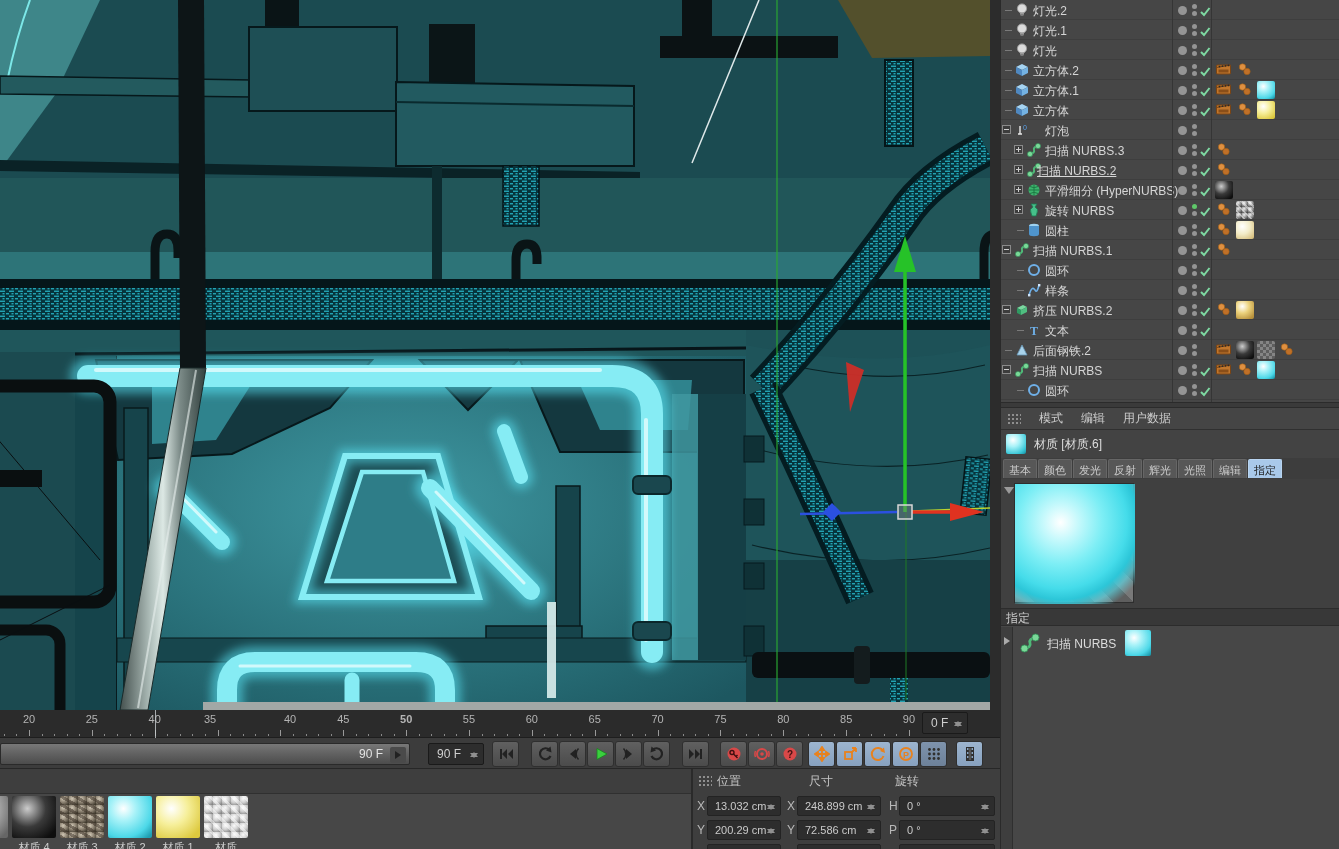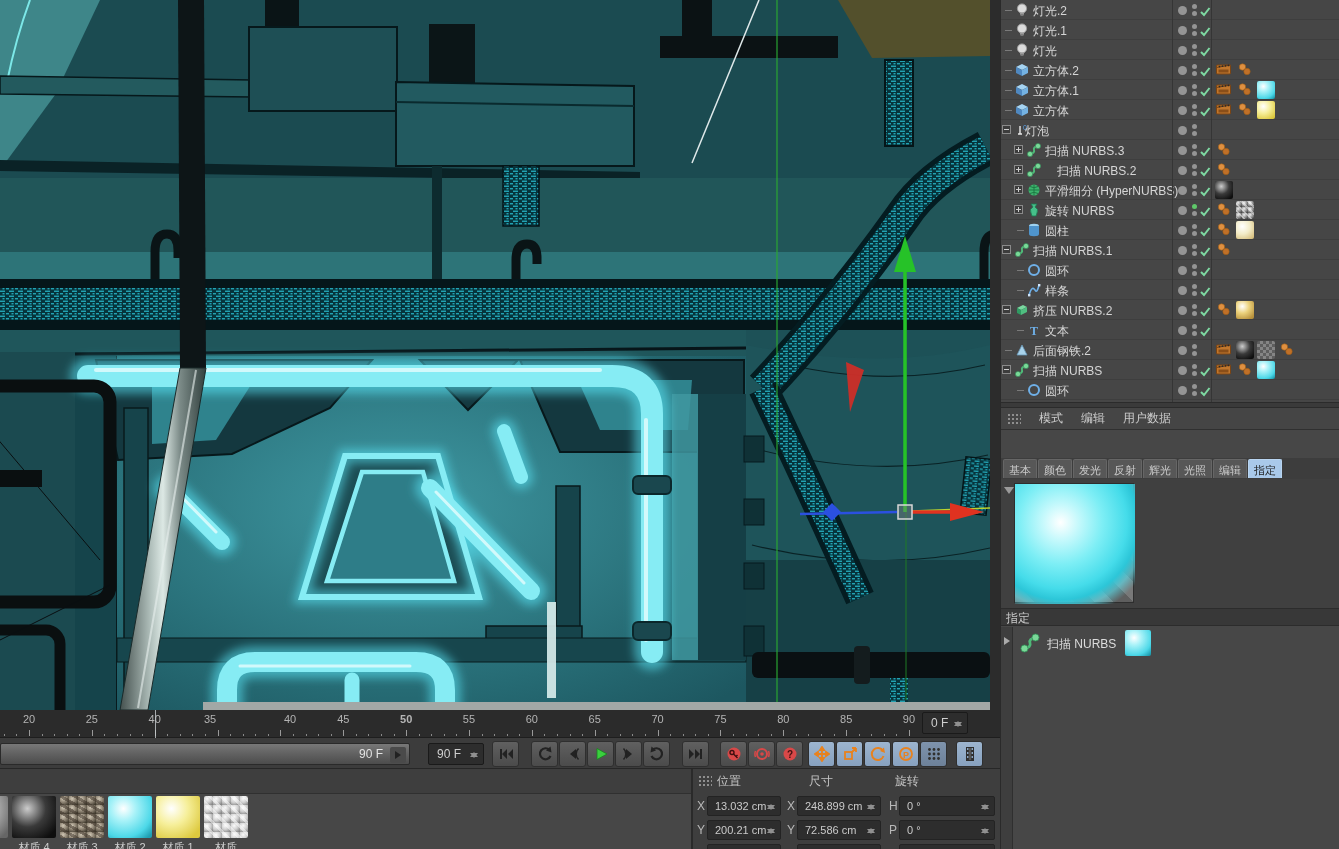--- a/index.html
+++ b/index.html
@@ -496,21 +496,21 @@
         <div class="coordHead" style="left: 24px;">位置</div>
         <div class="coordHead" style="left: 116px;">尺寸</div>
         <div class="coordHead" style="left: 202px;">旋转</div>
         <div class="coordLabel" style="left: 4px; top: 27px;">X</div>
         <div class="coordField" style="left: 14px; top: 27px; width: 74px;"><span>13.032 cm</span><span class="spinArrows" style="top:2px;"></span></div>
         <div class="coordLabel" style="left: 94px; top: 27px;">X</div>
         <div class="coordField" style="left: 104px; top: 27px; width: 84px;"><span>248.899 cm</span><span class="spinArrows" style="top:2px;"></span></div>
         <div class="coordLabel" style="left: 196px; top: 27px;">H</div>
         <div class="coordField" style="left: 206px; top: 27px; width: 96px;"><span>0 °</span><span class="spinArrows" style="top:2px;"></span></div>
         <div class="coordLabel" style="left: 4px; top: 51px;">Y</div>
-        <div class="coordField" style="left: 14px; top: 51px; width: 74px;"><span>200.21 cm</span><span class="spinArrows" style="top:2px;"></span></div>
+        <div class="coordField" style="left: 14px; top: 51px; width: 74px;"><span>200.29 cm</span><span class="spinArrows" style="top:2px;"></span></div>
         <div class="coordLabel" style="left: 94px; top: 51px;">Y</div>
         <div class="coordField" style="left: 104px; top: 51px; width: 84px;"><span>72.586 cm</span><span class="spinArrows" style="top:2px;"></span></div>
         <div class="coordLabel" style="left: 196px; top: 51px;">P</div>
         <div class="coordField" style="left: 206px; top: 51px; width: 96px;"><span>0 °</span><span class="spinArrows" style="top:2px;"></span></div>
         <div class="coordLabel" style="left: 4px; top: 75px;"></div>
         <div class="coordField" style="left: 14px; top: 75px; width: 74px;"><span></span><span class="spinArrows" style="top:2px;"></span></div>
         <div class="coordLabel" style="left: 94px; top: 75px;"></div>
         <div class="coordField" style="left: 104px; top: 75px; width: 84px;"><span></span><span class="spinArrows" style="top:2px;"></span></div>
         <div class="coordLabel" style="left: 196px; top: 75px;"></div>
         <div class="coordField" style="left: 206px; top: 75px; width: 96px;"><span></span><span class="spinArrows" style="top:2px;"></span></div>
@@ -650,21 +650,21 @@
                 <circle cx="10.5" cy="10.5" r="3.2" fill="#c07028" stroke="#9a5a14" stroke-width=".6"></circle>
               </svg></span>
             <span class="tagIcon" style="left: 256px; background: radial-gradient(circle at 35% 30%, rgb(255, 255, 255), rgb(246, 239, 154) 40%, rgb(221, 201, 62) 85%) 0% 0% / 100% 100%, repeating-conic-gradient(rgb(133, 133, 133) 0%, rgb(133, 133, 133) 25%, rgb(94, 94, 94) 0%, rgb(94, 94, 94) 50%) 0% 0% / 6px 6px; border-radius: 2px;"></span>
           </div>
           <div class="omRow" style="top: 120px;">
             <div class="expandBox" style="left: 1px;"></div>
             <span class="abs" style="left: 13px; top: 2px;"><svg width="16" height="16" viewBox="0 0 16 16">
                 <path d="M6,4 v8 M4,12 h4" stroke="#e8e8e8" stroke-width="1.4" fill="none"></path>
                 <text x="9" y="8" font-size="7" fill="#5aa0e8" font-family="Liberation Sans,sans-serif">0</text>
               </svg></span>
-            <span class="omLabel" style="left: 24px; text-align: center;">灯泡</span>
+            <span class="omLabel" style="left: 44px; text-align: center;">灯泡</span>
             <div class="bigDot" style="left: 177px;"></div>
             <div class="smDot" style="left: 191px; top: 4px;"></div>
             <div class="smDot" style="left: 191px; top: 11px;"></div>
           </div>
           <div class="omRow" style="top: 140px;">
             <div class="expandBox closed" style="left: 13px;"></div>
             <span class="abs" style="left: 25px; top: 2px;"><svg width="16" height="16" viewBox="0 0 16 16">
                 <path d="M4,12 Q9,11 8,8 Q7,5 12,4" stroke="#50b878" stroke-width="2" fill="none"></path>
                 <circle cx="4" cy="12" r="2.6" fill="#7ad898" stroke="#2e8a54" stroke-width=".6"></circle>
                 <circle cx="12" cy="4" r="2.6" fill="#7ad898" stroke="#2e8a54" stroke-width=".6"></circle>
@@ -681,21 +681,21 @@
                 <circle cx="10.5" cy="10.5" r="3.2" fill="#c07028" stroke="#9a5a14" stroke-width=".6"></circle>
               </svg></span>
           </div>
           <div class="omRow" style="top: 160px;">
             <div class="expandBox closed" style="left: 13px;"></div>
             <span class="abs" style="left: 25px; top: 2px;"><svg width="16" height="16" viewBox="0 0 16 16">
                 <path d="M4,12 Q9,11 8,8 Q7,5 12,4" stroke="#50b878" stroke-width="2" fill="none"></path>
                 <circle cx="4" cy="12" r="2.6" fill="#7ad898" stroke="#2e8a54" stroke-width=".6"></circle>
                 <circle cx="12" cy="4" r="2.6" fill="#7ad898" stroke="#2e8a54" stroke-width=".6"></circle>
               </svg></span>
-            <span class="omLabel" style="left: 56px;">扫描 NURBS.2</span>
+            <span class="omLabel" style="left: 36px; text-decoration: underline;">扫描 NURBS.2</span>
             <div class="bigDot" style="left: 177px;"></div>
             <div class="smDot" style="left: 191px; top: 4px;"></div>
             <div class="smDot" style="left: 191px; top: 11px;"></div>
             <span class="abs" style="left: 198px; top: 4px;"><svg width="12" height="12" viewBox="0 0 12 12">
                 <path d="M2,6 l3,3 5.5,-7" stroke="#7ed9a2" stroke-width="2" fill="none"></path>
               </svg></span>
             <span class="tagIcon" style="left: 214px;"><svg width="17" height="16" viewBox="0 0 16 16">
                 <circle cx="6" cy="6" r="3.2" fill="#e09040" stroke="#9a5a14" stroke-width=".6"></circle>
                 <circle cx="10.5" cy="10.5" r="3.2" fill="#c07028" stroke="#9a5a14" stroke-width=".6"></circle>
               </svg></span>
@@ -903,20 +903,26 @@
       <div class="omSep" style="left:171px;"></div>
       <div class="omSep" style="left:210px;"></div>
     </div>
     <div id="omDivider"></div>
     <div id="amMenu">
       <span class="grip"></span>
     <span>模式</span>
         <span>编辑</span>
         <span>用户数据</span>
       </div>
+    <div id="matHeader">
+      <span class="sphere" style="display:inline-block;width:20px;height:20px;margin-left:5px;
+        background:radial-gradient(circle at 35% 30%,#ffffff,#a8f2f8 35%,#3cc8d8 75%,#1a98aa 95%),repeating-conic-gradient(#888 0% 25%,#666 0% 50%);
+        background-size:100% 100%, 10px 10px;"></span>
+      <span class="title">材质 [材质.6]</span>
+    </div>
     <div id="tabStrip">
         <span class="tab">基本</span>
         <span class="tab">颜色</span>
         <span class="tab">发光</span>
         <span class="tab">反射</span>
         <span class="tab">辉光</span>
         <span class="tab">光照</span>
         <span class="tab">编辑</span>
         <span class="tab active">指定</span>
       </div>

